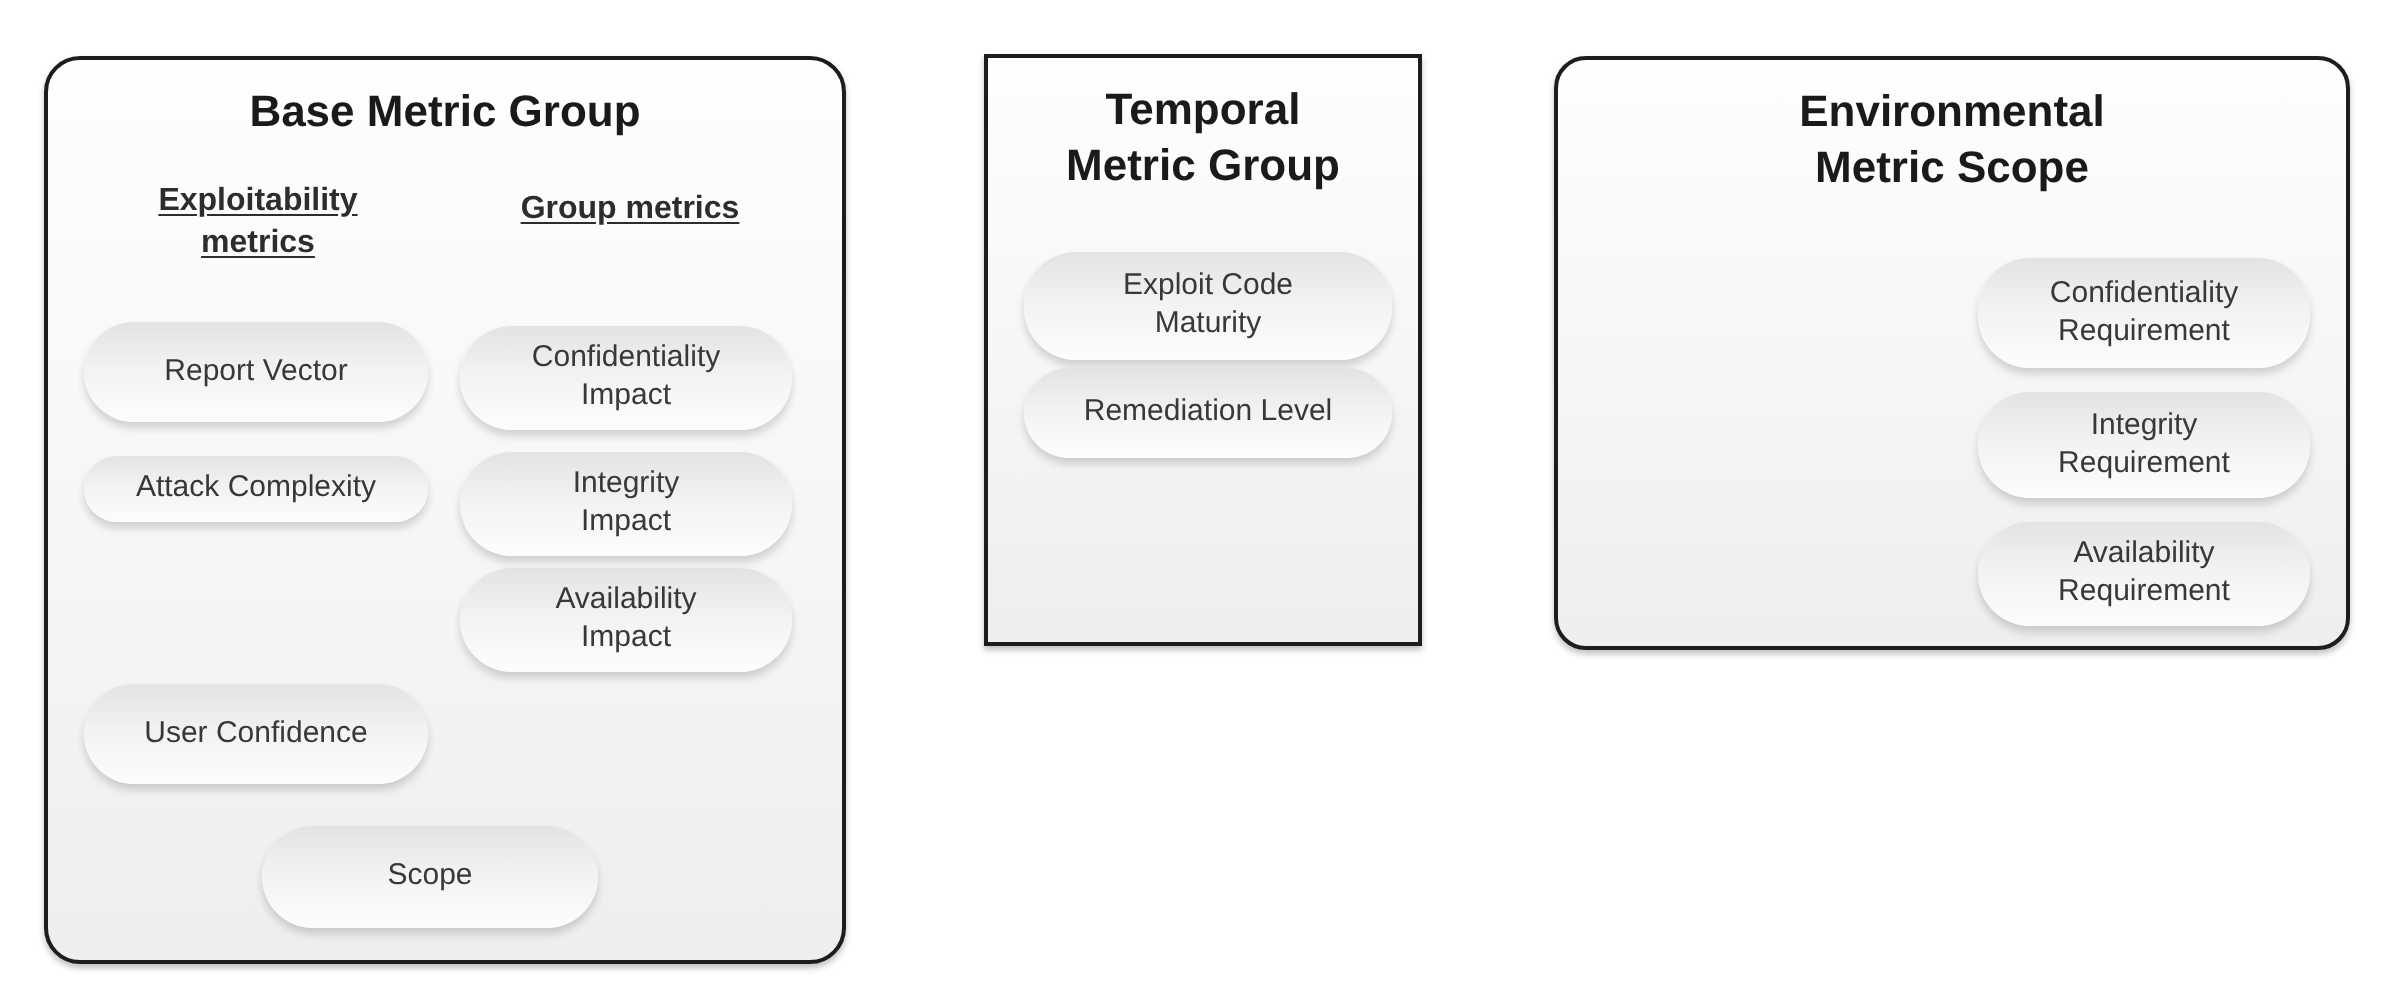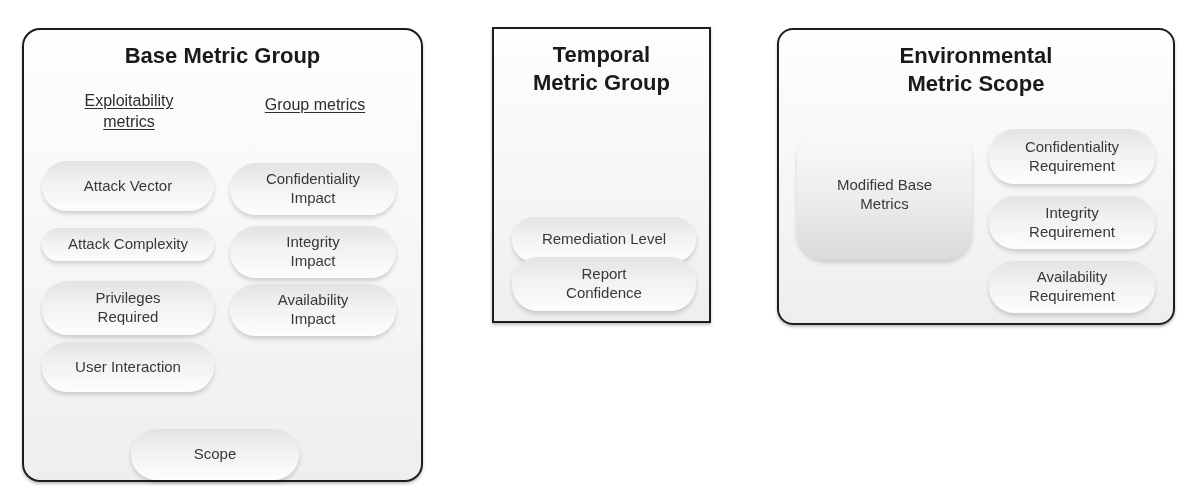--- a/index.html
+++ b/index.html
@@ -39,20 +39,21 @@
 
   .subheading {
     position: absolute;
     text-align: center;
     font-size: 16px;
     color: #2d2d2d;
     text-decoration: underline;
     text-underline-offset: 2px;
     line-height: 1.3;
     white-space: pre-line;
+    font-weight: bold;
   }
   .sub-exploitability { left: 20px; top: 61px; width: 170px; }
   .sub-impact { left: 208px; top: 65px; width: 166px; }
 
   .pill {
     position: absolute;
     display: flex;
     align-items: center;
     justify-content: center;
     text-align: center;
@@ -66,25 +67,25 @@
   }
 
   
   .p-attack-vector        { left: 18px;  top: 131px; width: 172px; height: 50px; }
   .p-conf-impact          { left: 206px; top: 133px; width: 166px; height: 52px; }
   .p-attack-complexity    { left: 18px;  top: 198px; width: 172px; height: 33px; }
   .p-integrity-impact     { left: 206px; top: 196px; width: 166px; height: 52px; }
   .p-priv-required        { left: 18px;  top: 251px; width: 172px; height: 54px; }
   .p-avail-impact         { left: 206px; top: 254px; width: 166px; height: 52px; }
   .p-user-interaction     { left: 18px;  top: 312px; width: 172px; height: 50px; }
-  .p-scope                { left: 107px; top: 399px; width: 168px; height: 51px; }
+  .p-scope                { left: 107px; top: 383px; width: 168px; height: 51px; }
 
   
   .p-exploit-code         { left: 18px; top: 97px;  width: 184px; height: 54px; }
-  .p-remediation-level    { left: 18px; top: 188px; width: 184px; height: 45px; }
+  .p-remediation-level    { left: 18px; top: 155px; width: 184px; height: 45px; }
   .p-report-confidence    { left: 18px; top: 228px; width: 184px; height: 54px; }
 
   
   .p-modified-base {
     left: 18px; top: 100px; width: 175px; height: 130px;
     border-radius: 28px;
     background: linear-gradient(180deg, #fbfbfb 0%, #ececec 55%, #d9d9d9 100%);
   }
   .p-conf-req             { left: 210px; top: 99px;  width: 166px; height: 55px; }
   .p-integrity-req        { left: 210px; top: 166px; width: 166px; height: 53px; }
@@ -94,49 +95,45 @@
 <body>
 
 <div class="canvas">
 
   <div class="group-box box-base">
     <div class="group-title">Base Metric Group</div>
     <div class="subheading sub-exploitability">Exploitability
 metrics</div>
     <div class="subheading sub-impact">Group metrics</div>
 
-    <div class="pill p-attack-vector">Attack Vector</div>
+    <div class="pill p-attack-vector">Report Vector</div>
     <div class="pill p-conf-impact">Confidentiality
 Impact</div>
     <div class="pill p-attack-complexity">Attack Complexity</div>
     <div class="pill p-integrity-impact">Integrity
 Impact</div>
-    <div class="pill p-priv-required">Privileges
-Required</div>
     <div class="pill p-avail-impact">Availability
 Impact</div>
-    <div class="pill p-user-interaction">User Interaction</div>
+    <div class="pill p-user-interaction">User Confidence</div>
     <div class="pill p-scope">Scope</div>
   </div>
 
   <div class="group-box box-temporal">
     <div class="group-title">Temporal
 Metric Group</div>
 
+    <div class="pill p-exploit-code">Exploit Code
+Maturity</div>
     <div class="pill p-remediation-level">Remediation Level</div>
-    <div class="pill p-report-confidence">Report
-Confidence</div>
   </div>
 
   <div class="group-box box-environmental">
     <div class="group-title">Environmental
 Metric Scope</div>
 
-    <div class="pill p-modified-base">Modified Base
-Metrics</div>
     <div class="pill p-conf-req">Confidentiality
 Requirement</div>
     <div class="pill p-integrity-req">Integrity
 Requirement</div>
     <div class="pill p-avail-req">Availability
 Requirement</div>
   </div>
 
 </div>
 

